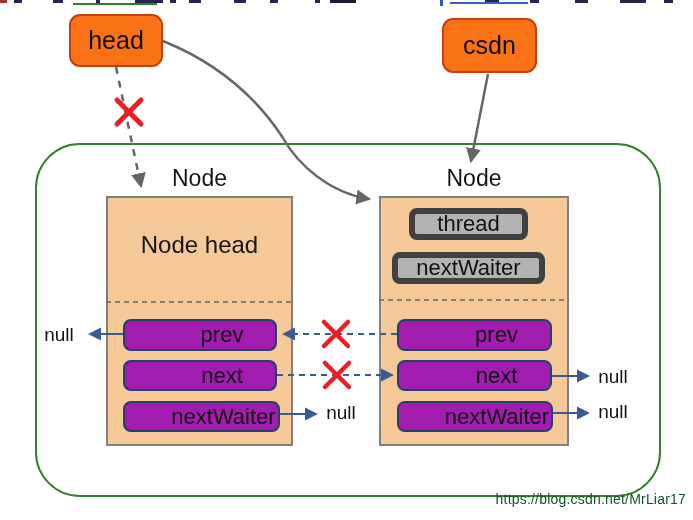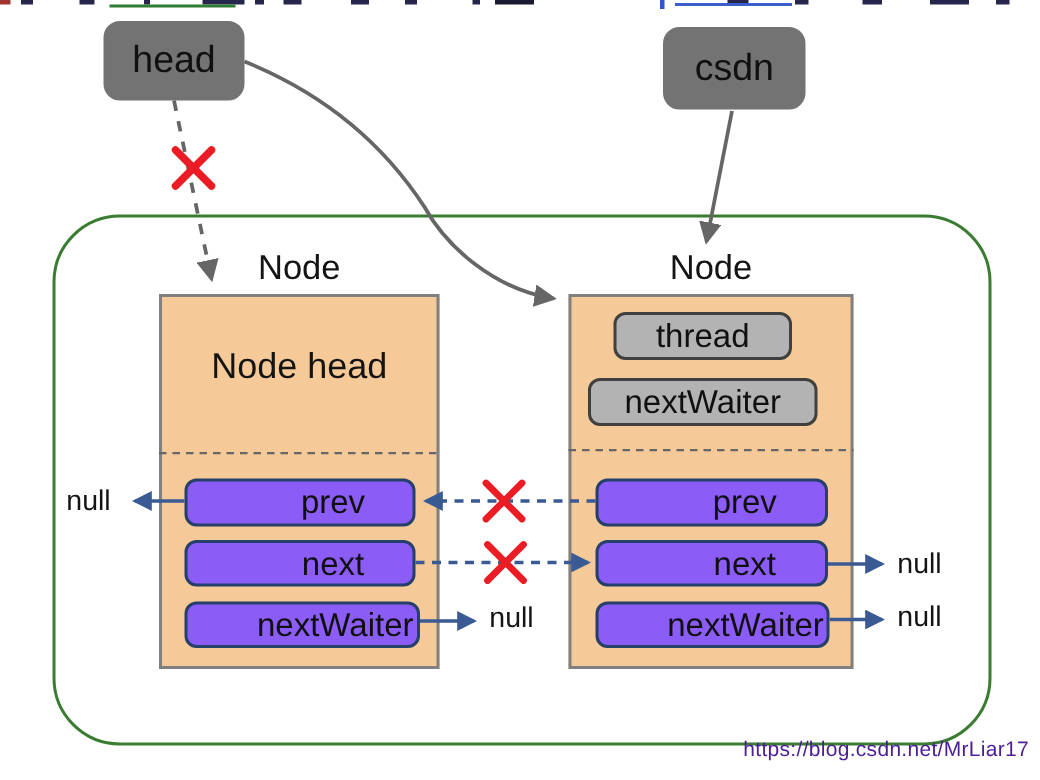--- a/index.html
+++ b/index.html
@@ -2,21 +2,21 @@
 <html><head>
 <meta charset="utf-8">
 <style>
   html,body{margin:0;padding:0;background:#fff;}
   .stage{
     position:relative;width:693px;height:520px;background:#ffffff;overflow:hidden;
     font-family:"Liberation Sans", sans-serif;color:#111;
   }
   .frag{position:absolute;top:0;height:3px;}
   .pointer-box{
-    position:absolute;background:#737373;border:2px solid #737373;border-radius:11px;
+    position:absolute;background:#f97316;border:2px solid #c2410c;border-radius:11px;
     display:flex;align-items:center;justify-content:center;
     font-size:25px;color:#101010;box-sizing:border-box;z-index:3;
   }
   .container-box{
     position:absolute;left:35px;top:143px;width:626px;height:354px;
     border:2.5px solid #3a7d32;border-radius:45px;box-sizing:border-box;
     background:#ffffff;z-index:1;
   }
   .node-title{
     position:absolute;font-size:23px;color:#141414;text-align:center;z-index:3;
@@ -26,28 +26,28 @@
     border:2px solid #808080;box-sizing:border-box;z-index:2;
   }
   .node-name{
     position:absolute;width:100%;text-align:center;font-size:24px;color:#141414;
   }
   .field{
     position:absolute;box-sizing:border-box;border-radius:8px;
     display:flex;align-items:center;justify-content:center;
     font-size:22px;color:#101010;z-index:3;
   }
-  .field.blue{background:#8b5cf6;border:2px solid #24406b;padding-left:44px;}
-  .field.gray{background:#b3b3b3;border:2px solid #404040;}
+  .field.blue{background:#a21caf;border:2px solid #24406b;padding-left:44px;}
+  .field.gray{background:#b3b3b3;border:6px solid #404040;}
   .null-lbl{
     position:absolute;width:44px;text-align:center;font-size:19px;color:#141414;z-index:3;
   }
   .watermark{
     position:absolute;left:468px;top:491px;width:218px;text-align:right;
-    font-size:14px;color:#4c1d95;z-index:6;letter-spacing:0.2px;
+    font-size:14px;color:#14532d;z-index:6;letter-spacing:0.2px;
   }
   svg.arrows{position:absolute;left:0;top:0;z-index:5;pointer-events:none;}
 </style>
 </head>
 <body>
 
 <div class="stage">
 
   <div>
     <div class="frag" style="left:0px;width:7px;background:#a23333;"></div>

